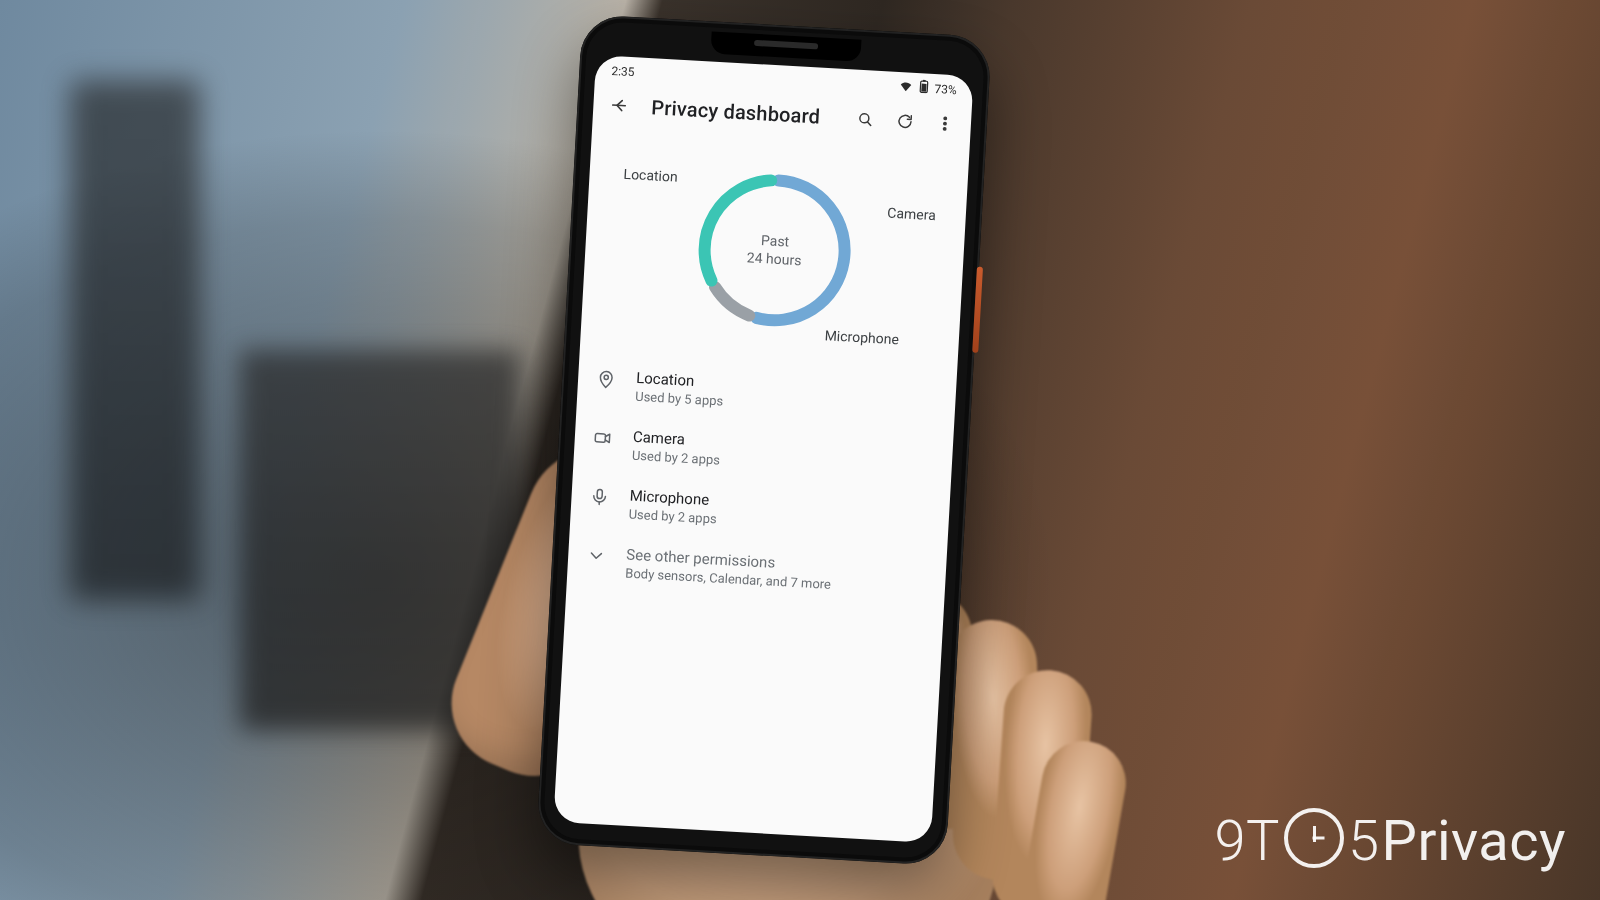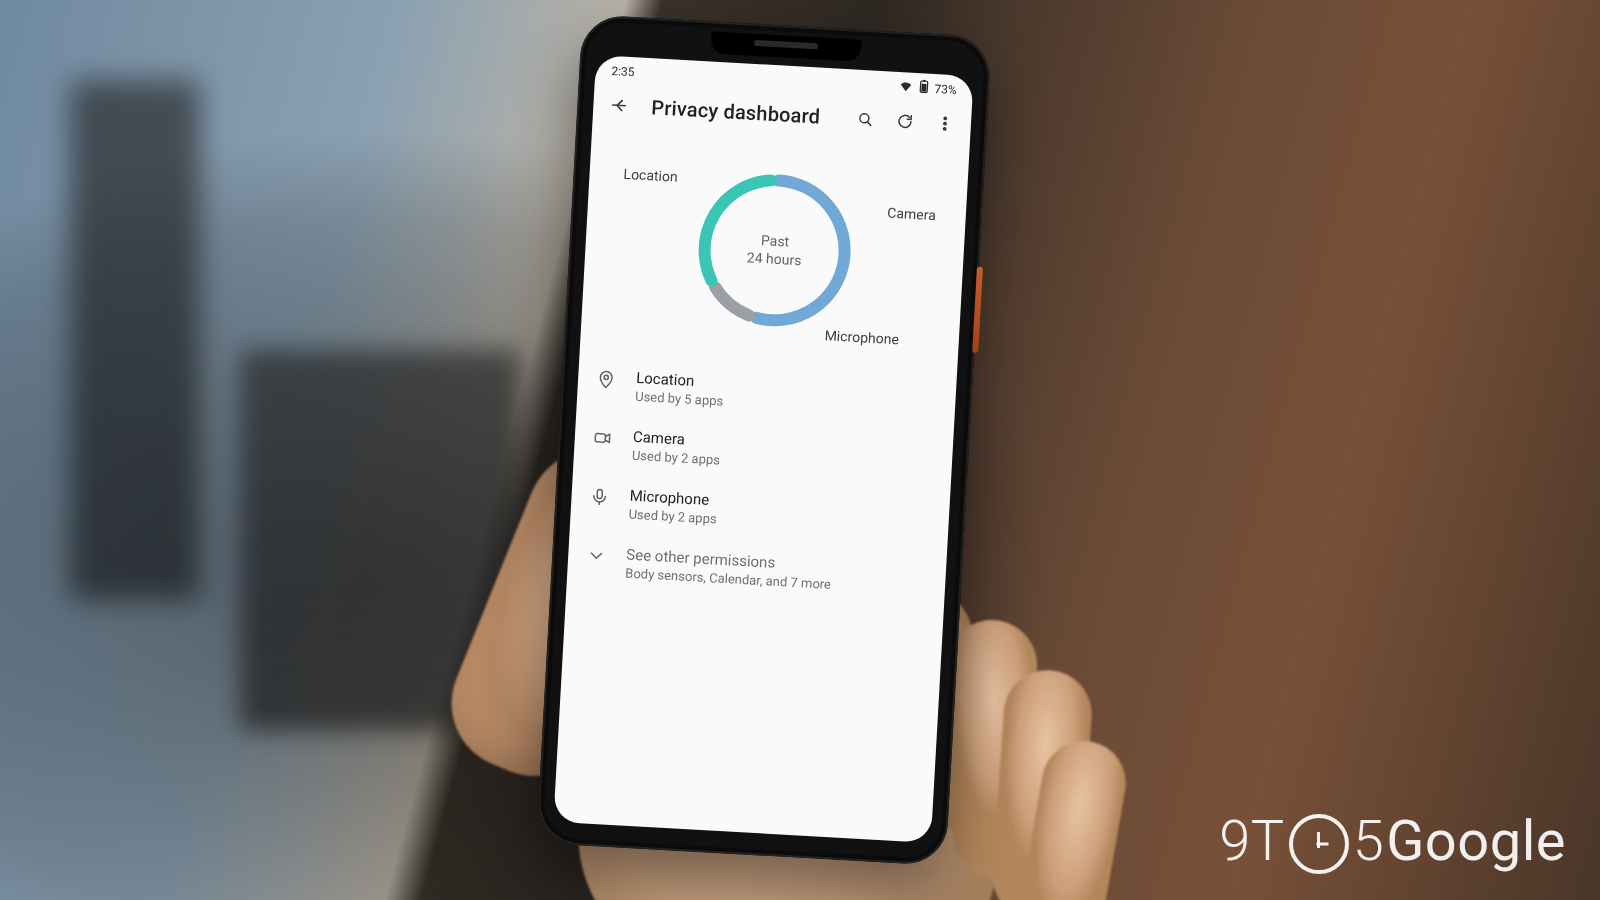--- a/index.html
+++ b/index.html
@@ -51,21 +51,21 @@
   
   .hand{position:absolute;left:330px;top:560px;width:720px;height:420px;filter:blur(1px);}
   .thumb{position:absolute;left:160px;top:-120px;width:150px;height:340px;background:radial-gradient(80px 160px at 60% 40%,#e9c3a1,#d1a27e 60%,#b88862 100%);border-radius:80px 80px 70px 70px;transform:rotate(22deg);box-shadow:inset -20px -10px 30px rgba(0,0,0,.15);}
   .palm{position:absolute;left:250px;top:120px;width:420px;height:300px;background:radial-gradient(260px 220px at 40% 30%,#e7bd98,#caa07b 70%,#a9805c);border-radius:180px 200px 160px 160px;transform:rotate(8deg);}
   .finger{position:absolute;background:radial-gradient(40px 120px at 50% 30%,#e9c3a1,#cf9f78 70%,#b58659);border-radius:60px;}
   .f1{left:560px;top:30px;width:90px;height:240px;transform:rotate(-6deg);}
   .f2{left:620px;top:60px;width:90px;height:260px;transform:rotate(-2deg);}
   .f3{left:668px;top:110px;width:88px;height:250px;transform:rotate(4deg);}
   .f4{left:700px;top:180px;width:84px;height:220px;transform:rotate(10deg);}
   
-  .wm{position:absolute;right:34px;bottom:26px;color:rgba(255,255,255,.92);font-size:56px;font-weight:300;letter-spacing:.5px;display:flex;align-items:flex-end;gap:2px;font-family:"Product Sans",Roboto,Arial,sans-serif;}
+  .wm{position:absolute;right:34px;bottom:26px;color:rgba(255,255,255,.92);font-size:56px;font-weight:300;letter-spacing:.5px;display:flex;align-items:flex-start;gap:2px;font-family:"Product Sans",Roboto,Arial,sans-serif;}
   .wm .clock{width:52px;height:52px;border:4px solid rgba(255,255,255,.92);border-radius:50%;display:inline-flex;align-items:center;justify-content:center;margin:0 2px;}
   .wm .clock::before{content:"";width:3px;height:16px;background:rgba(255,255,255,.92);transform:translateY(-4px) rotate(0deg);position:absolute;}
   .wm .clock::after{content:"";width:3px;height:12px;background:rgba(255,255,255,.92);transform:rotate(90deg) translateY(-4px);position:absolute;}
   .wm b{font-weight:400}
 </style>
 </head>
 <body>
 
 <div class="scene">
   <div class="hand">
@@ -198,15 +198,15 @@
           </span>
         </div>
       </div>
     </div>
   </div>
 
   <div class="wm">
     <span>9T</span>
     <span class="clock"></span>
     <span>5</span>
-    <b>Google</b>
+    <b>Privacy</b>
   </div>
 </div>
 
 </body></html>

